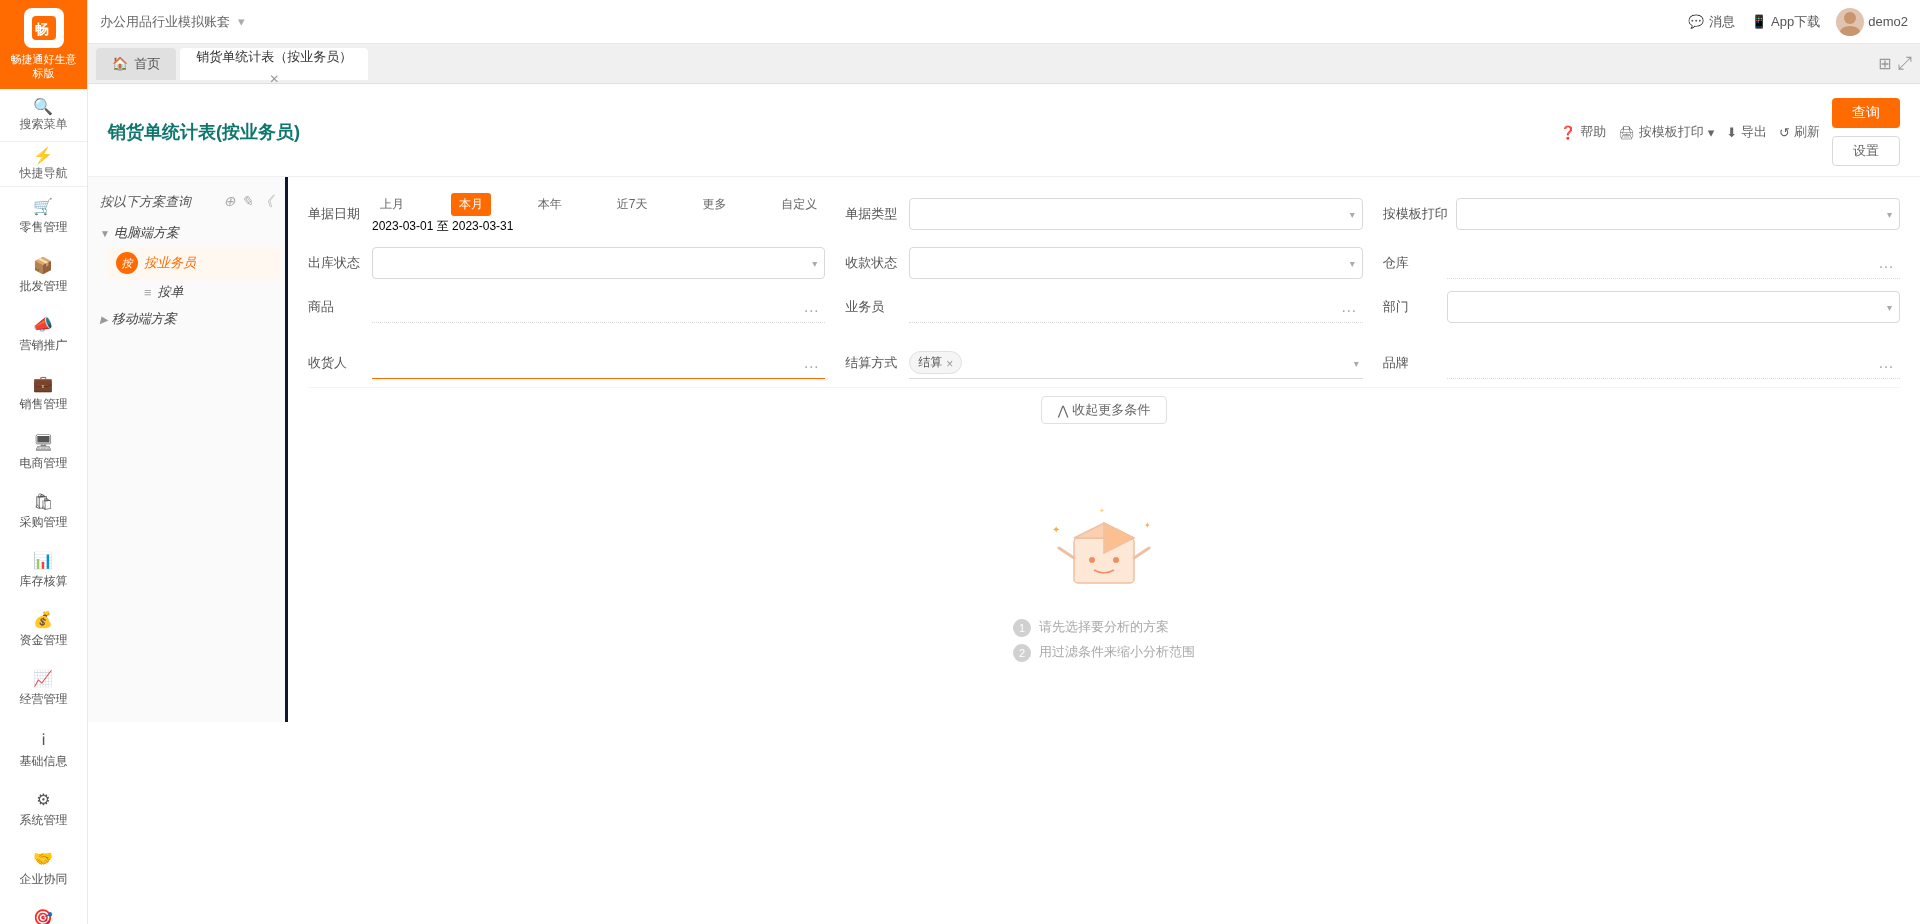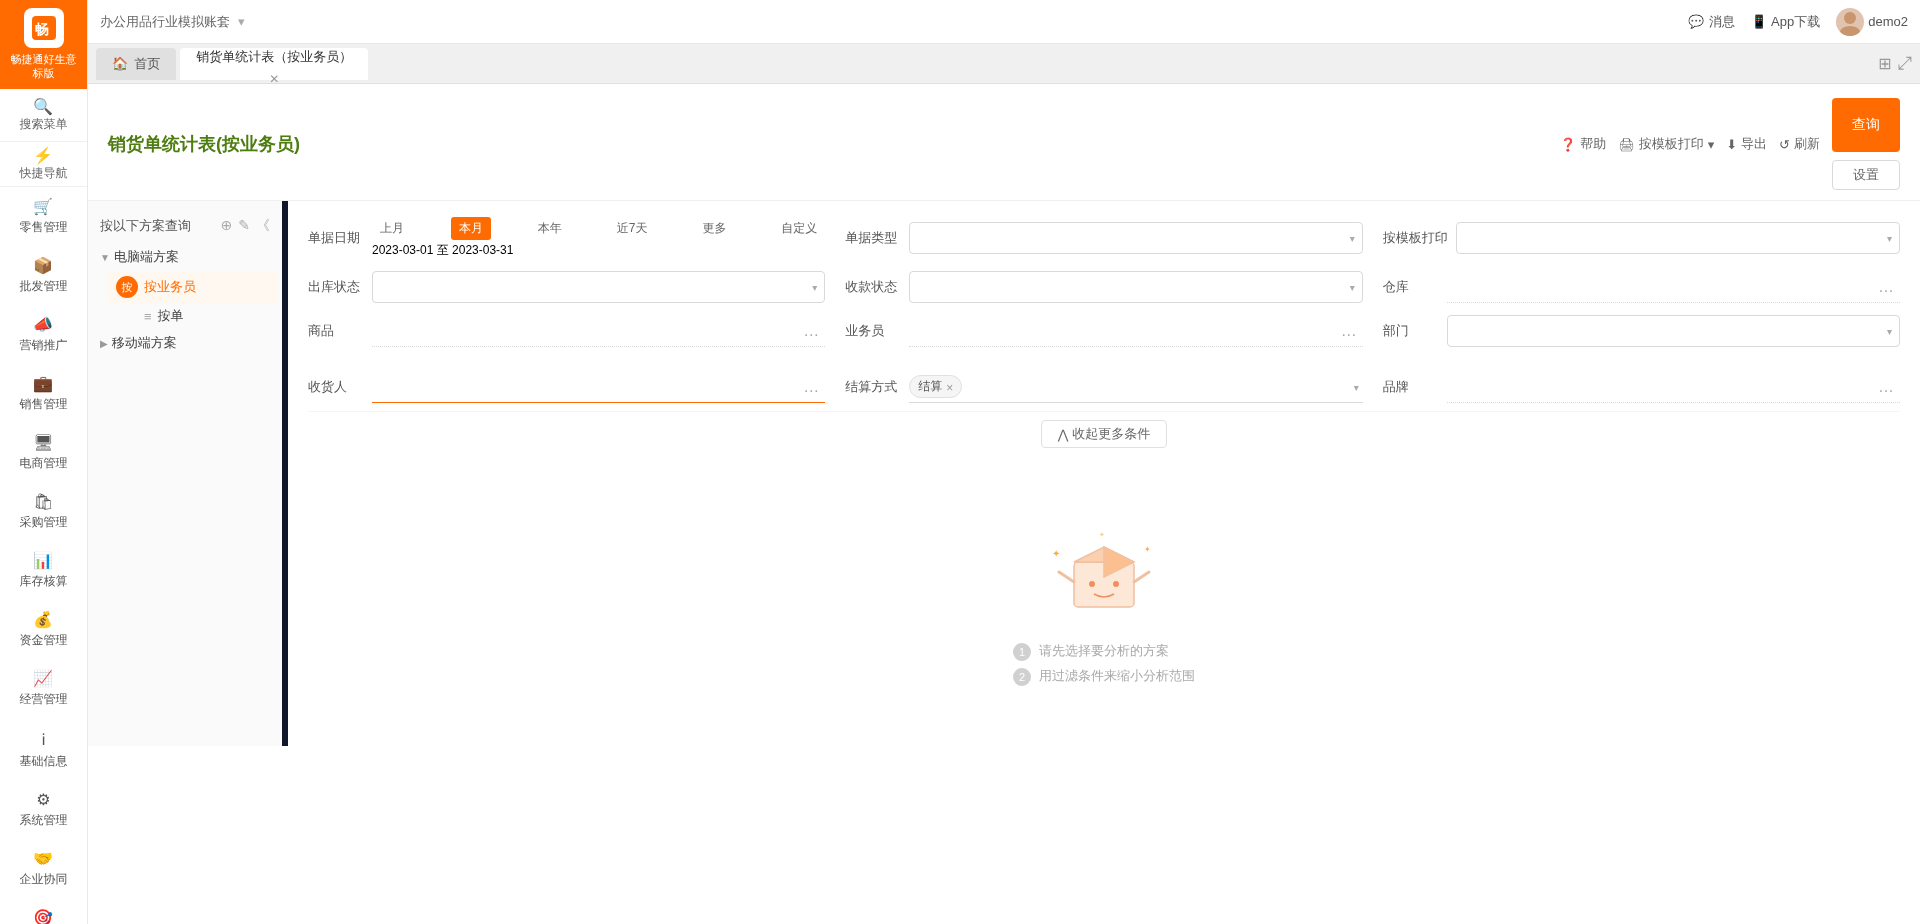--- a/index.html
+++ b/index.html
@@ -32,31 +32,31 @@
     .tab.active { background: #fff; color: #333; font-weight: 500; flex-direction: column; }
     .tab-close { font-size: 12px; color: #999; cursor: pointer; display: flex; align-items: center; }
     .tab-home { color: #555; }
     .tab-expand { margin-left: 8px; cursor: pointer; color: #999; font-size: 16px; }
 
     
     .page-content { flex: 1; overflow-y: auto; background: #fff; }
 
     
     .page-header { padding: 14px 20px 10px; display: flex; align-items: center; justify-content: space-between; border-bottom: 1px solid #f0f0f0; }
-    .page-title { font-size: 18px; font-weight: 600; color: #4d7c0f; }
+    .page-title { font-size: 18px; font-weight: 600; color: #0f766e; }
     .page-actions { display: flex; align-items: center; gap: 12px; font-size: 13px; }
     .page-action-btn { display: flex; align-items: center; gap: 4px; cursor: pointer; color: #666; }
-    .query-btn { background: #ff6b00; color: #fff; border: none; border-radius: 4px; padding: 18px 20px; font-size: 14px; cursor: pointer; }
+    .query-btn { background: #ff6b00; color: #fff; border: none; border-radius: 4px; padding: 6px 20px; font-size: 14px; cursor: pointer; }
     .set-btn { background: #fff; color: #666; border: 1px solid #d9d9d9; border-radius: 4px; padding: 5px 14px; font-size: 13px; cursor: pointer; margin-top: 4px; }
 
     
     .content-area { display: flex; flex: 1; }
 
     
-    .left-panel { width: 200px; border-right: 6px solid #0f172a; background: #fafafa; flex-shrink: 0; padding: 8px 0; }
+    .left-panel { width: 200px; border-right: 3px solid #0f172a; background: #fafafa; flex-shrink: 0; padding: 8px 0; font-style: italic; }
     .left-panel-header { padding: 8px 12px; display: flex; align-items: center; justify-content: space-between; }
     .left-panel-title { font-size: 13px; color: #555; }
     .left-panel-icons { display: flex; gap: 6px; color: #aaa; font-size: 14px; }
     .left-panel-icon { cursor: pointer; }
     .tree-section { padding: 0 4px; }
     .tree-item { display: flex; align-items: center; padding: 5px 8px; cursor: pointer; font-size: 13px; color: #444; gap: 4px; }
     .tree-item .tree-arrow { font-size: 10px; color: #999; }
     .tree-sub { padding-left: 16px; }
     .tree-sub-item { display: flex; align-items: center; padding: 5px 8px; cursor: pointer; font-size: 13px; color: #444; gap: 6px; }
     .tree-sub-item.active { color: #ff6b00; background: #fff8f0; border-radius: 4px; }

